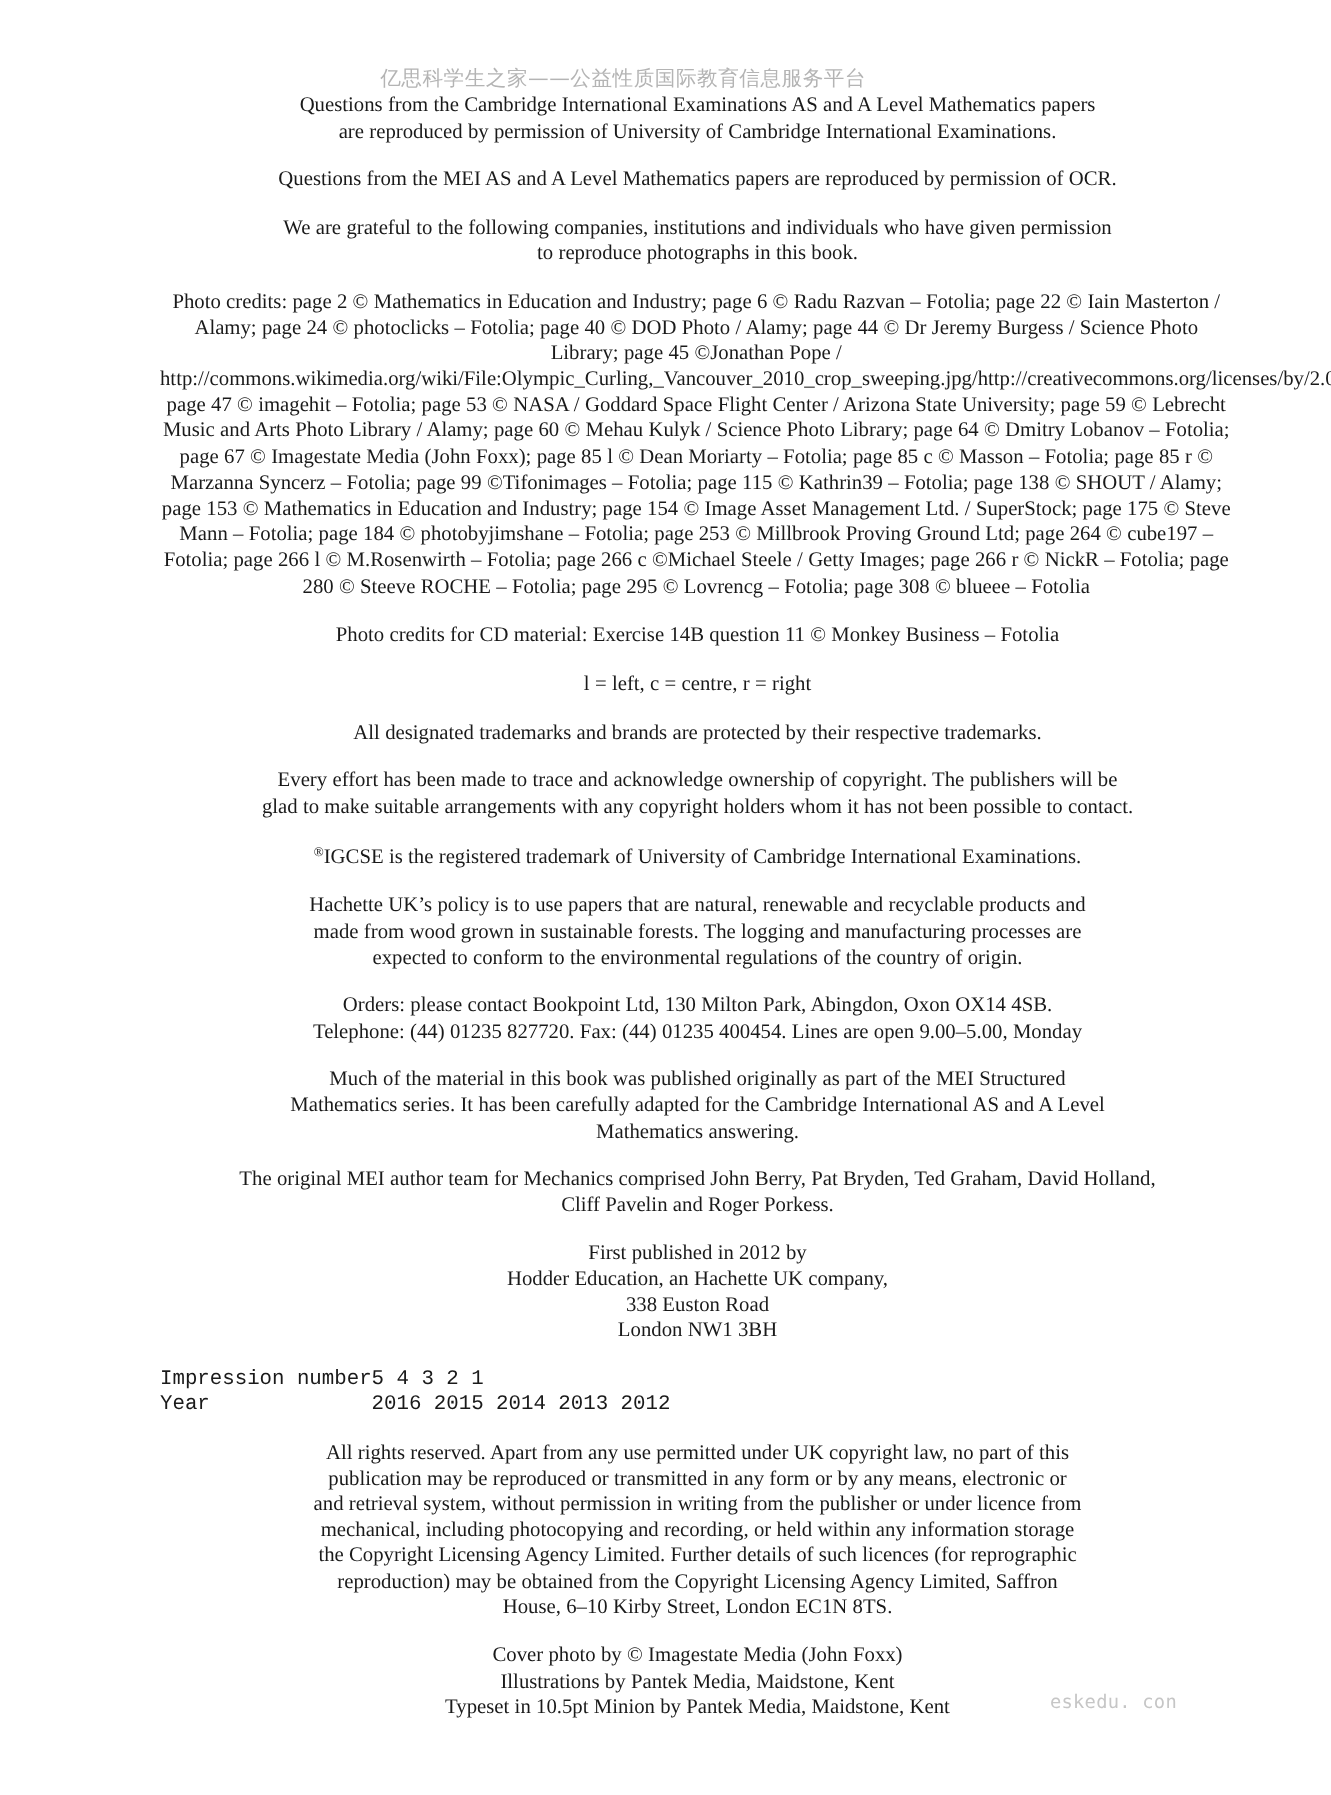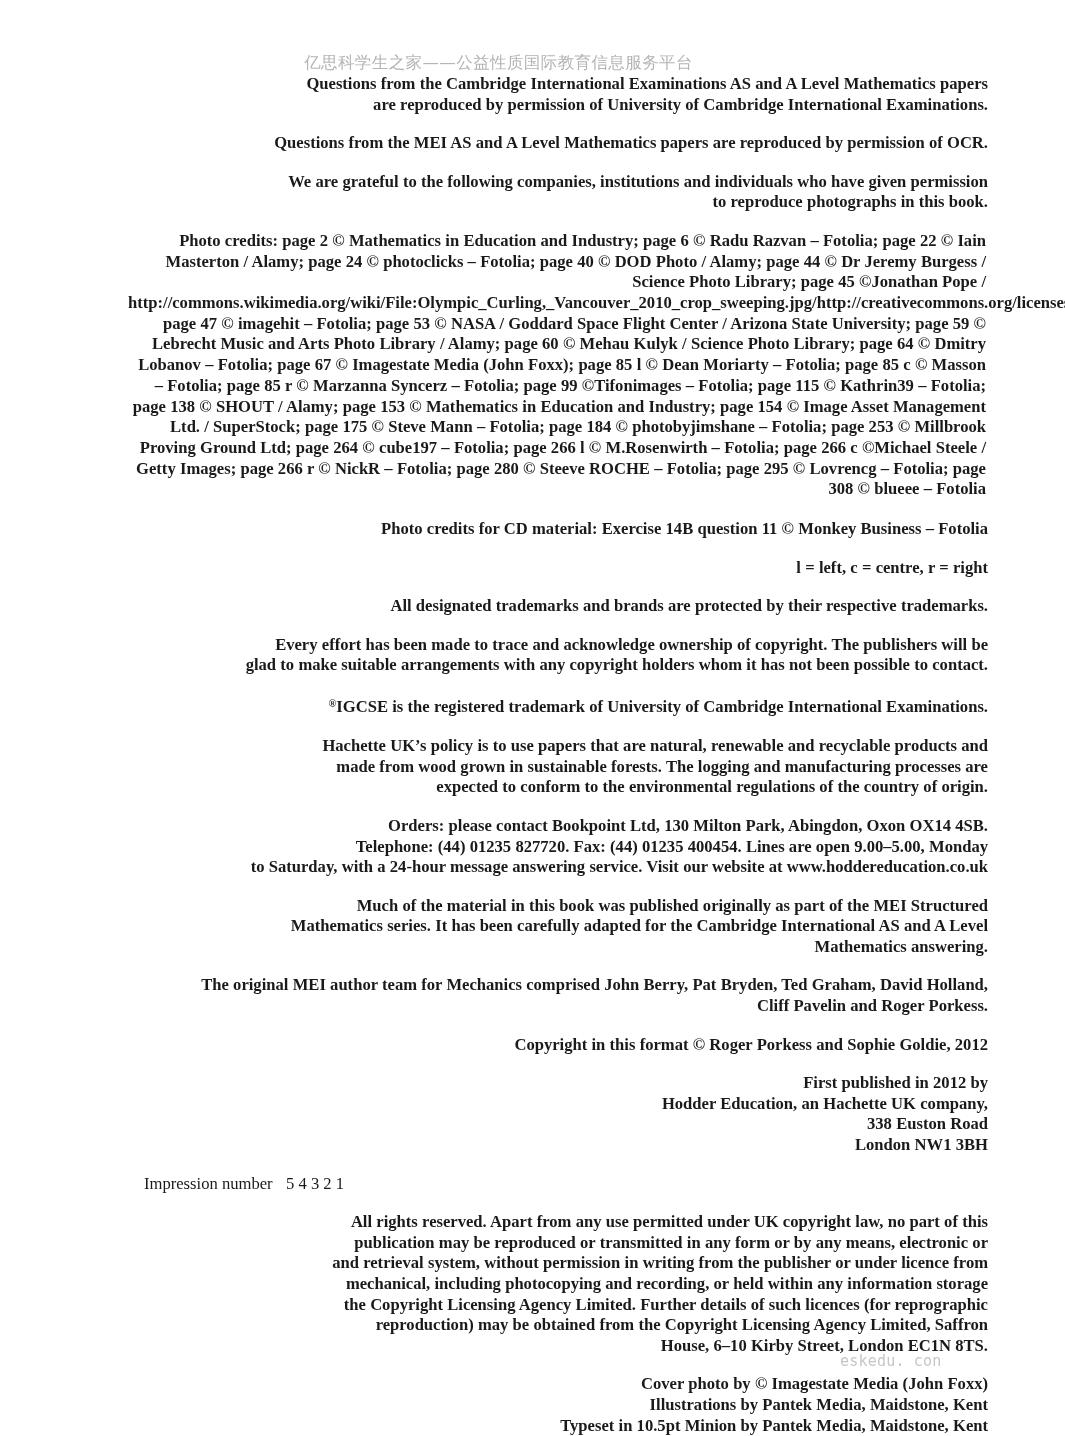--- a/index.html
+++ b/index.html
@@ -42,44 +42,44 @@
     position: absolute;
     left: 128px;
     top: 74px;
     width: 860px;
   }
 
   .para {
     font-size: 16.6px;
     line-height: 20.6px;
     margin: 0 0 18px 0;
-    text-align: right;
+    text-align: center;
     word-spacing: 0.1px;
-    font-weight: bold;
   }
   .para.credits {
     width: 858px;
     margin-bottom: 19px;
     line-height: 20.7px;
   }
 
   .line { display: block; }
 
   .reg-sup {
     font-size: 10.5px;
     vertical-align: 0.52em;
     letter-spacing: 0;
   }
 
   
   .imp-table {
     border-collapse: collapse;
     font-size: 16.6px;
     line-height: 20.6px;
-    margin: 0 0 18px 16px;
+    margin: 0 0 18px 0;
+    font-family: Liberation Mono, monospace;
   }
   .imp-table td { padding: 0; vertical-align: top; }
   .imp-table td.label { width: 142px; white-space: nowrap; }
   .imp-table td.value { white-space: nowrap; }
 
   
   .site-mark {
     position: absolute;
     left: 840px;
     top: 1352px;
@@ -138,50 +138,50 @@
 
     <p class="para">
       <span class="line">Hachette UK’s policy is to use papers that are natural, renewable and recyclable products and</span>
       <span class="line">made from wood grown in sustainable forests. The logging and manufacturing processes are</span>
       <span class="line">expected to conform to the environmental regulations of the country of origin.</span>
     </p>
 
     <p class="para">
       <span class="line">Orders: please contact Bookpoint Ltd, 130 Milton Park, Abingdon, Oxon OX14 4SB.</span>
       <span class="line">Telephone: (44) 01235 827720. Fax: (44) 01235 400454. Lines are open 9.00–5.00, Monday</span>
-      <span class="line">to Saturday, with a 24-hour message answering service. Visit our website at www.hoddereducation.co.uk</span>
     </p>
 
     <p class="para">
       <span class="line">Much of the material in this book was published originally as part of the MEI Structured</span>
       <span class="line">Mathematics series. It has been carefully adapted for the Cambridge International AS and A Level</span>
       <span class="line">Mathematics answering.</span>
     </p>
 
     <p class="para">
       <span class="line">The original MEI author team for Mechanics comprised John Berry, Pat Bryden, Ted Graham, David Holland,</span>
       <span class="line">Cliff Pavelin and Roger Porkess.</span>
     </p>
 
-    <p class="para">
-      <span class="line">Copyright in this format © Roger Porkess and Sophie Goldie, 2012</span>
-    </p>
 
     <p class="para">
       <span class="line">First published in 2012 by</span>
       <span class="line">Hodder Education, an Hachette UK company,</span>
       <span class="line">338 Euston Road</span>
       <span class="line">London NW1 3BH</span>
     </p>
 
     <table class="imp-table">
       <tbody>
           <tr>
         <td class="label">Impression number</td>
         <td class="value">5 4 3 2 1</td>
+      </tr>
+      <tr>
+        <td class="label">Year</td>
+        <td class="value">2016 2015 2014 2013 2012</td>
       </tr>
     </tbody>
       </table>
 
     <p class="para">
       <span class="line">All rights reserved. Apart from any use permitted under UK copyright law, no part of this</span>
       <span class="line">publication may be reproduced or transmitted in any form or by any means, electronic or</span>
       <span class="line">and retrieval system, without permission in writing from the publisher or under licence from</span>
       <span class="line">mechanical, including photocopying and recording, or held within any information storage</span>
       <span class="line">the Copyright Licensing Agency Limited. Further details of such licences (for reprographic</span>

